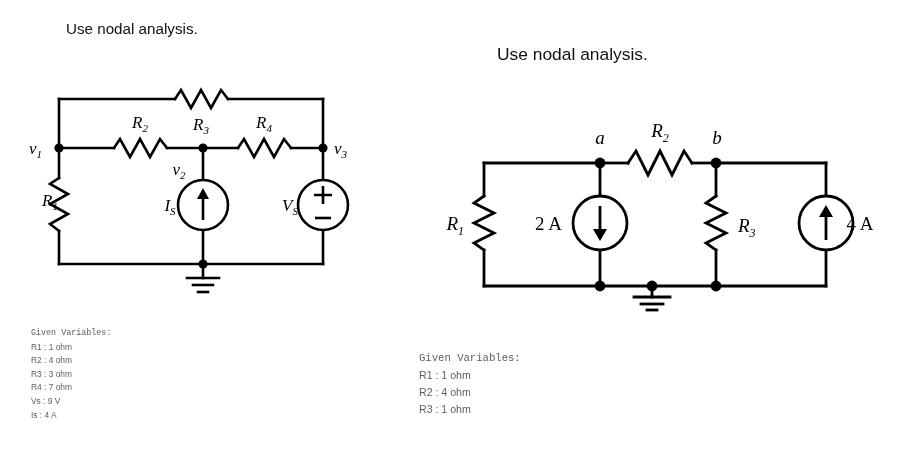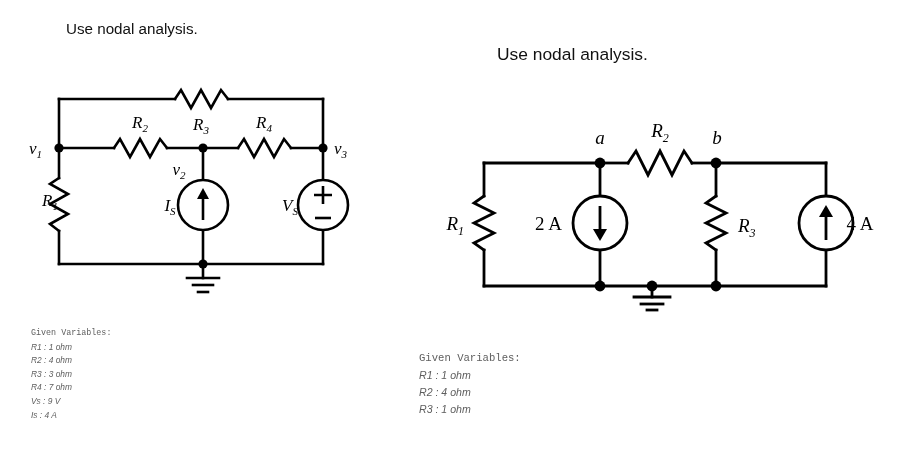--- a/index.html
+++ b/index.html
@@ -43,21 +43,21 @@
   
   .given {
     position: absolute;
     color: #5e5e5e;
     line-height: 1.62;
     white-space: nowrap;
   }
   #given-1 { left: 31px; top: 327px; font-size: 8.4px; }
   #given-2 { left: 419px; top: 350px; font-size: 10.6px; }
   .given .given-title { display: block; font-family: Liberation Mono, monospace; }
-  .given .given-line { display: block; font-style: italic; }
+  .given .given-line { display: block; }
 
   
   #circuit-1 { left: 42px; top: 82px; width: 320px; height: 230px; }
   #circuit-2 { left: 430px; top: 120px; width: 442px; height: 192px; }
   .circuit-svg { display: block; width: 100%; height: 100%; overflow: visible; }
 
   .clabel {
     font-family: "Liberation Serif", serif;
     font-style: italic;
     fill: #000000;

